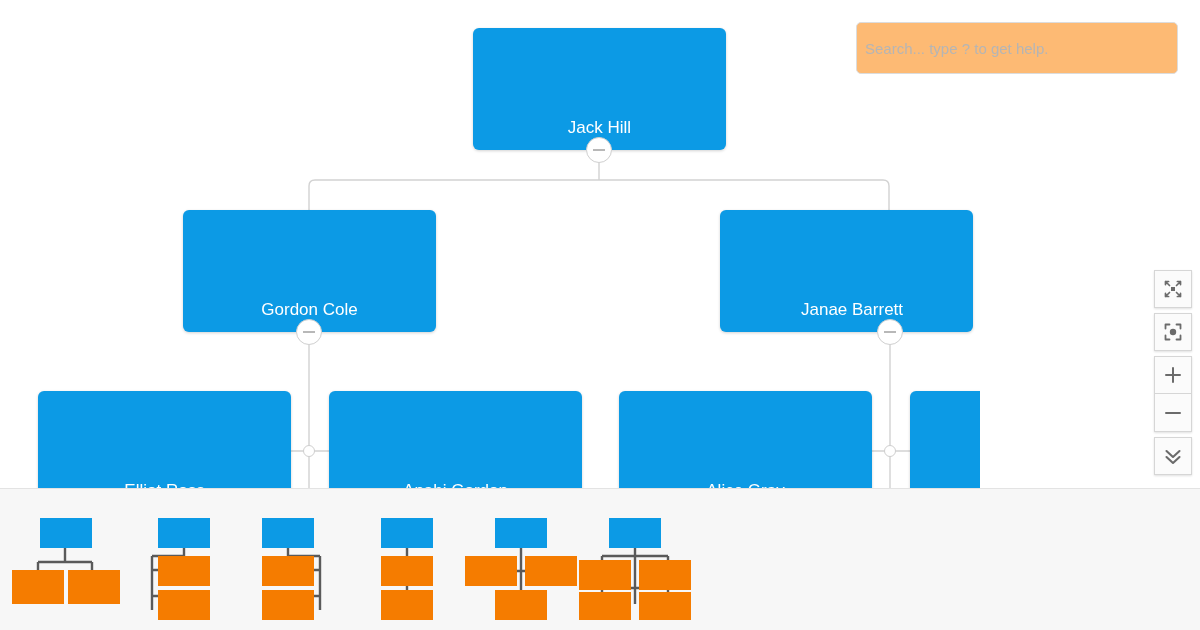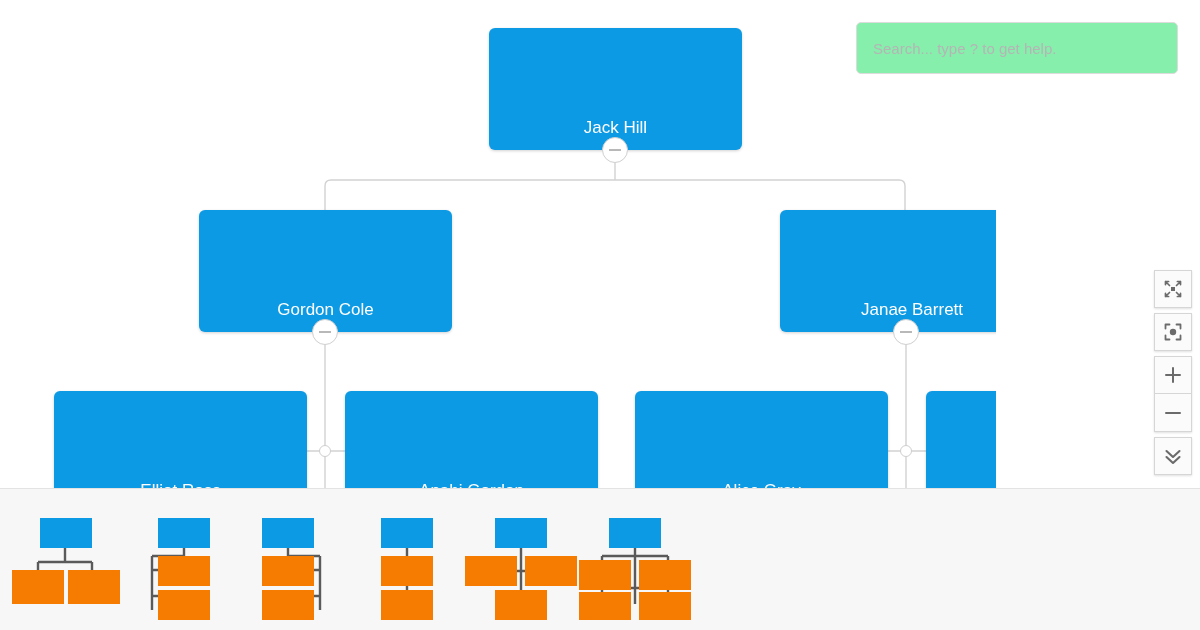--- a/index.html
+++ b/index.html
@@ -23,21 +23,20 @@
   }
 
   
   #chart-canvas {
     position: absolute;
     left: 0;
     top: 0;
     width: 980px;
     height: 630px;
     overflow: hidden;
-    margin-left: 16px;
   }
 
   #connector-layer {
     position: absolute;
     left: 0;
     top: 0;
     width: 1200px;
     height: 630px;
     pointer-events: none;
   }
@@ -98,23 +97,23 @@
 
   
   #search-box {
     position: absolute;
     left: 856px;
     top: 22px;
     width: 322px;
     height: 52px;
     border: 1px solid #dcdcdc;
     border-radius: 5px;
-    background: #86efac;
+    background: #fdba74;
     z-index: 30;
-    padding: 0 16px;
+    padding: 0 8px;
     font-size: 15px;
     color: #555;
     font-family: "Liberation Sans", sans-serif;
     outline: none;
   }
   #search-box::placeholder { color: #b5b5b5; }
 
   
   #controls {
     position: absolute;
@@ -197,21 +196,21 @@
       <span class="minus"></span>
     </div>
 
     <div class="node" style="left:183px; top:210px; width:253px; height:122px;">
       <span class="node-label">Gordon Cole</span>
     </div>
     <div class="collapse-toggle" style="left:296px; top:319px;">
       <span class="minus"></span>
     </div>
 
-    <div class="node" style="left:764px; top:210px; width:253px; height:122px;padding-left:11px;">
+    <div class="node" style="left:720px; top:210px; width:253px; height:122px;padding-left:11px;">
       <span class="node-label">Janae Barrett</span>
     </div>
     <div class="collapse-toggle" style="left:877px; top:319px;">
       <span class="minus"></span>
     </div>
 
     <div class="node" style="left:38px; top:391px; width:253px; height:122px;">
       <span class="node-label">Elliot Ross</span>
     </div>
     <div class="node" style="left:329px; top:391px; width:253px; height:122px;">

